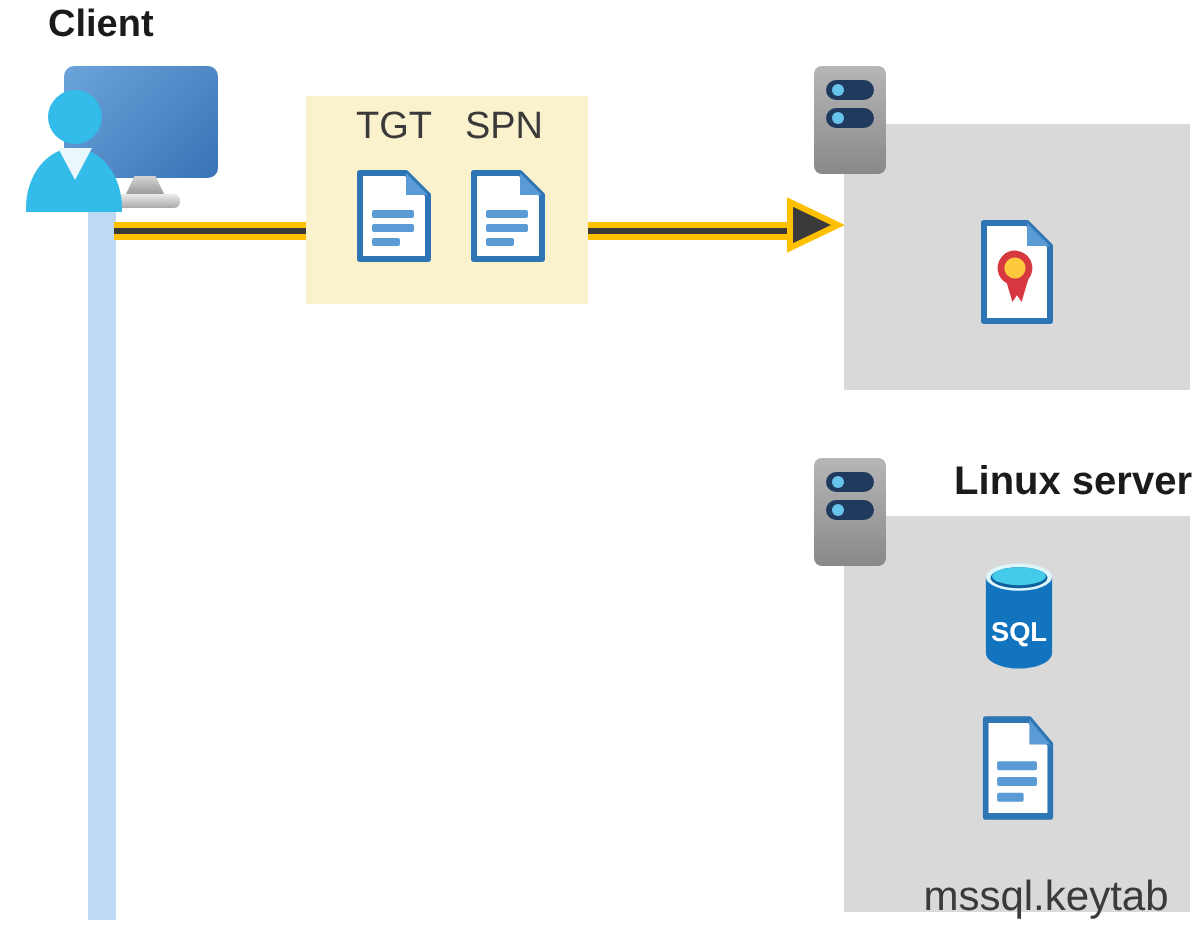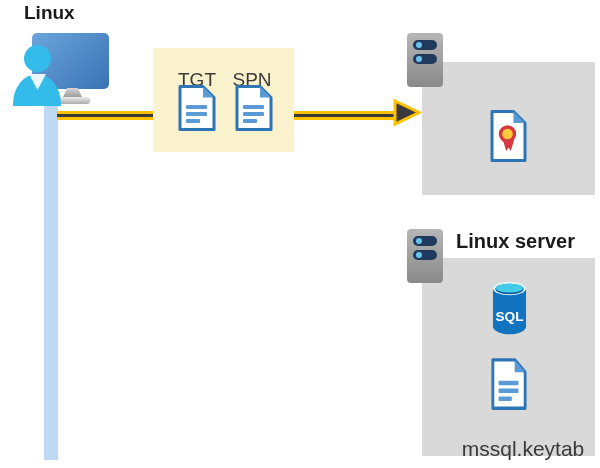--- a/index.html
+++ b/index.html
@@ -31,21 +31,21 @@
   #person-collar  { left: 29px;  top: 74px; width: 17px; height: 16px; background: #eaf7fd;
                     clip-path: polygon(0 0, 100% 0, 50% 100%); }
 
   
   #arrow-line   { left: 57px; top: 111px; width: 346px; height: 9px; background: var(--arrow-yellow, #ffc000); }
   #arrow-stripe { left: 0; top: 3px; width: 100%; height: 3px; background: var(--arrow-dark, #3a3a3a); }
   #arrowhead    { left: 392px; top: 98px; width: 30px; height: 29px; }
 
   
   #credentials-note { left: 153px; top: 48px; width: 141px; height: 104px; background: var(--note-yellow, #faf1cd); }
-  .cred-label { top: 53px; width: 42px; text-align: center; font-size: 19px; color: var(--text-gray, #3a3a3a); margin-top: 16px; }
+  .cred-label { top: 53px; width: 42px; text-align: center; font-size: 19px; color: var(--text-gray, #3a3a3a); }
   #tgt-label  { left: 176px; }
   #spn-label  { left: 231px; }
   #tgt-doc    { left: 177px; top: 84px; width: 40px; height: 48px; }
   #spn-doc    { left: 234px; top: 84px; width: 40px; height: 48px; }
 
   
   #dc-box    { left: 422px; top: 62px;  width: 173px; height: 133px; background: var(--box-gray, #d9d9d9); }
   #linux-box { left: 422px; top: 258px; width: 173px; height: 198px; background: var(--box-gray, #d9d9d9); }
 
   
@@ -58,21 +58,21 @@
   .server-icon .pill.p1 { top: 7px; }
   .server-icon .pill.p2 { top: 21px; }
   .server-icon .pill::before { content: ""; position: absolute; left: 2.5px; top: 1.8px;
                        width: 6.4px; height: 6.4px; border-radius: 50%;
                        background: var(--server-cyan, #69c4eb); }
 
   
   #dc-title    { left: 455px; top: 1px;   width: 145px; font-size: 20px; font-weight: bold;
                  line-height: 26px; color: var(--text-dark, #1b1b1b); }
   #linux-title { left: 456px; top: 230px; width: 140px; font-size: 20px; font-weight: bold;
-                 color: var(--text-dark, #1b1b1b); }
+                 color: var(--text-dark, #1b1b1b); text-align: right; }
 
   
   #certificate  { left: 489px; top: 109px; width: 39px; height: 54px; }
   #sql-icon     { left: 491px; top: 279px; width: 37px; height: 58px; }
   #sql-icon text { font-family: "Liberation Sans", sans-serif; }
   #keytab-doc   { left: 490px; top: 357px; width: 38px; height: 54px; }
   #keytab-label { left: 422px; top: 421px; width: 202px; text-align: center;
                   font-size: 21px; color: var(--text-gray, #3a3a3a); margin-top: 16px; }
 </style>
 </head>
@@ -82,21 +82,21 @@
 
   <div id="lifeline"></div>
 
   <div id="arrow-line">
     <div id="arrow-stripe"></div>
   </div>
   <svg id="arrowhead" viewBox="0 0 30 29">
     <polygon points="3,3 27,14.5 3,26" fill="var(--arrow-dark, #3A3A3A)" stroke="var(--arrow-yellow, #FFC000)" stroke-width="3" stroke-linejoin="miter"></polygon>
   </svg>
 
-  <div id="client-label">Linux</div>
+  <div id="client-label">Client</div>
   <div id="monitor-screen"></div>
   <div id="monitor-neck"></div>
   <div id="monitor-base"></div>
   <div id="person-head"></div>
   <div id="person-body"></div>
   <div id="person-collar"></div>
 
   <div id="credentials-note"></div>
   <div id="tgt-label" class="cred-label">TGT</div>
   <div id="spn-label" class="cred-label">SPN</div>

